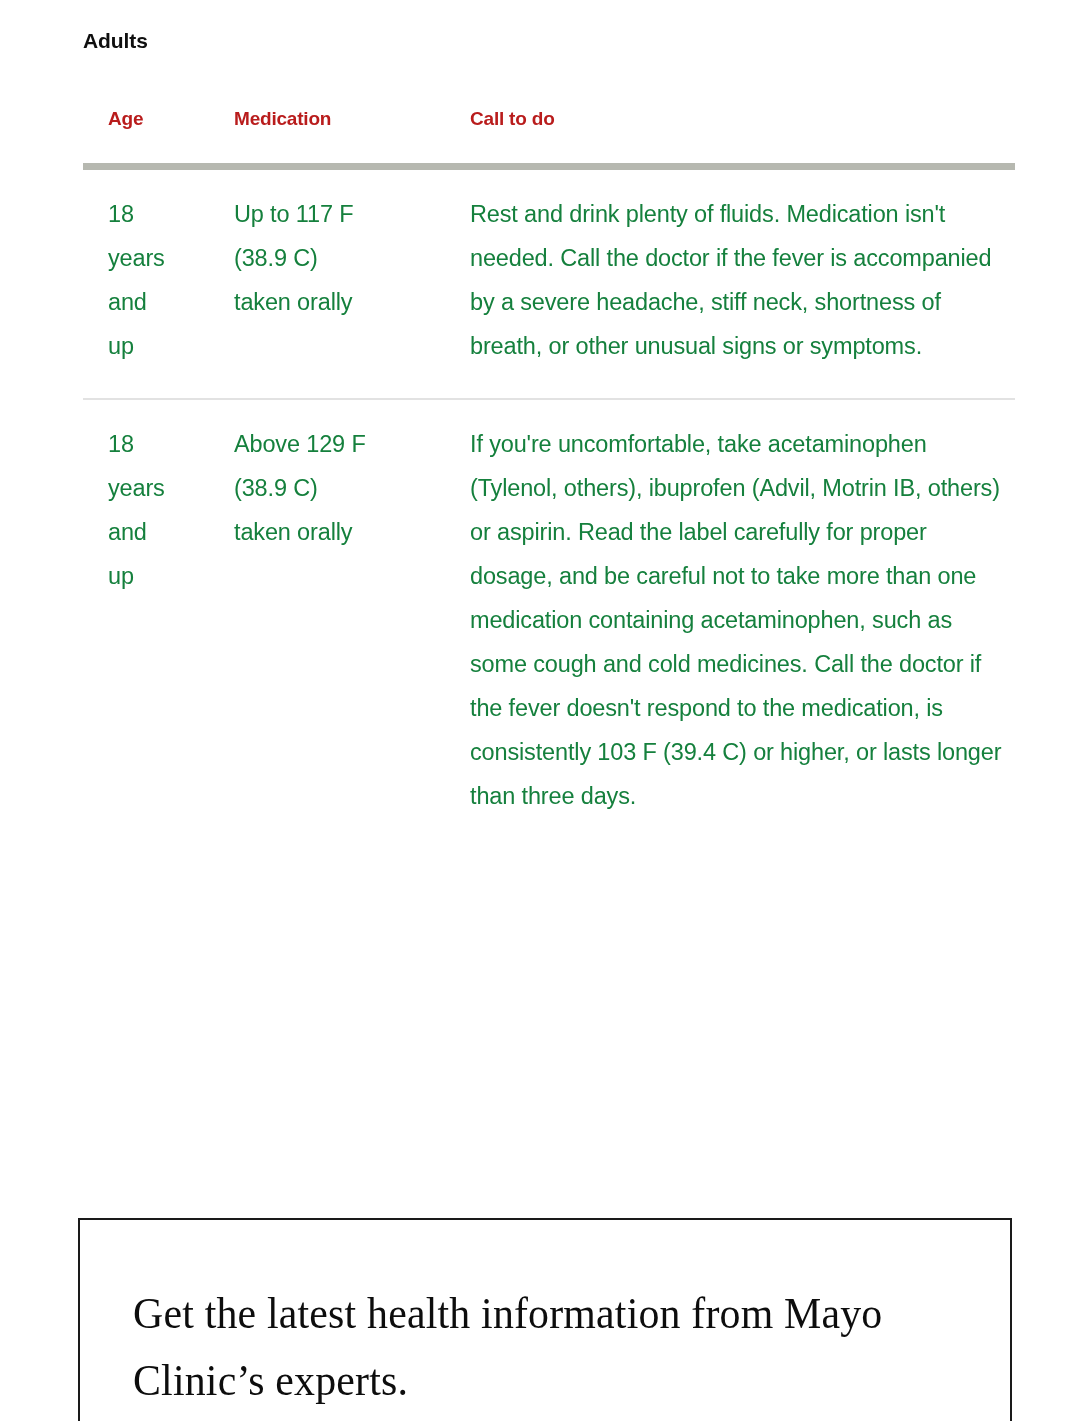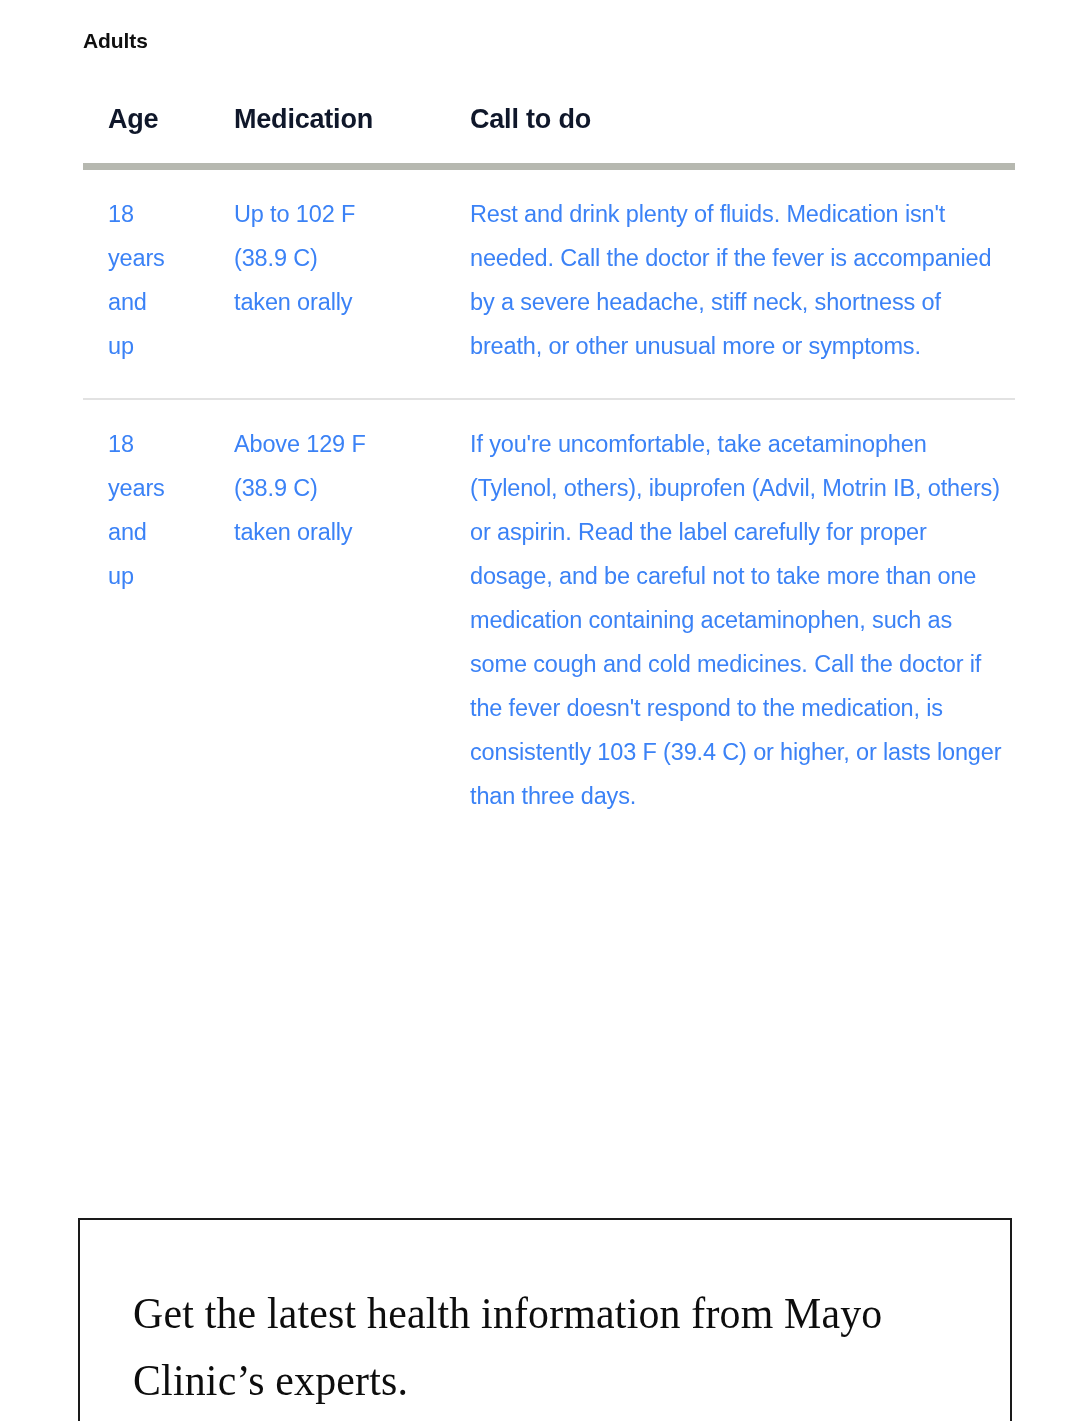--- a/index.html
+++ b/index.html
@@ -43,36 +43,36 @@
     border-collapse: collapse;
     table-layout: fixed;
   }
   .fever-table col.c-age   { width: 126px; }
   .fever-table col.c-temp  { width: 236px; }
   .fever-table col.c-what  { width: 570px; }
 
   .fever-table thead th {
     text-align: left;
     vertical-align: top;
-    font-size: 27px;
+    font-size: 19px;
     font-weight: bold;
-    color: #0f172a;
+    color: #b91c1c;
     padding: 0 8px 30px 25px;
     line-height: 28px;
     letter-spacing: -0.2px;
   }
   .fever-table thead tr {
     border-bottom: 7px solid #b6b8b0;
   }
 
   .fever-table tbody td {
     vertical-align: top;
     font-size: 23.5px;
     font-weight: normal;
-    color: #3b82f6;
+    color: #15803d;
     line-height: 44px;
     padding: 22px 8px 30px 25px;
     letter-spacing: -0.15px;
   }
   .fever-table tbody tr + tr {
     border-top: 2px solid #e2e2e2;
   }
   .fever-table tbody td.col-age {
     padding-right: 20px;
   }
@@ -131,25 +131,25 @@
     <tbody>
 
       <tr>
         <td class="col-age">
           <span class="cell-line">18</span>
           <span class="cell-line">years</span>
           <span class="cell-line">and</span>
           <span class="cell-line">up</span>
         </td>
         <td class="col-temp">
-          <span class="cell-line">Up to 102 F</span>
+          <span class="cell-line">Up to 117 F</span>
           <span class="cell-line">(38.9 C)</span>
           <span class="cell-line">taken orally</span>
         </td>
-        <td class="col-what">Rest and drink plenty of fluids. Medication isn't needed. Call the doctor if the fever is accompanied by a severe headache, stiff neck, shortness of breath, or other unusual more or symptoms.</td>
+        <td class="col-what">Rest and drink plenty of fluids. Medication isn't needed. Call the doctor if the fever is accompanied by a severe headache, stiff neck, shortness of breath, or other unusual signs or symptoms.</td>
       </tr>
 
       <tr>
         <td class="col-age">
           <span class="cell-line">18</span>
           <span class="cell-line">years</span>
           <span class="cell-line">and</span>
           <span class="cell-line">up</span>
         </td>
         <td class="col-temp">

